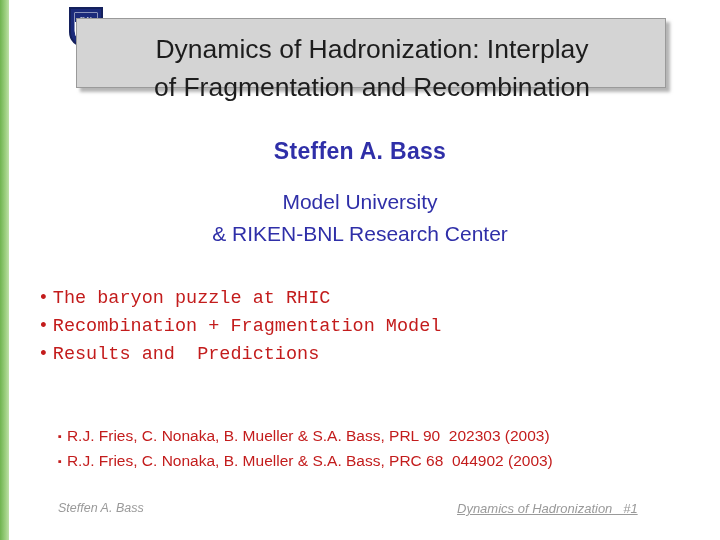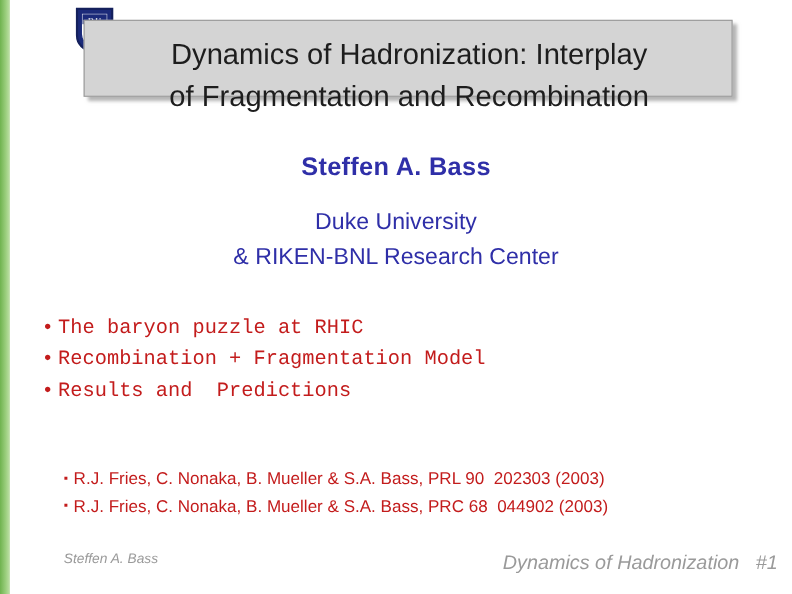--- a/index.html
+++ b/index.html
@@ -131,24 +131,25 @@
     left: 58px;
     top: 501px;
     font-size: 12.5px;
     font-style: italic;
     color: #9a9a9a;
   }
   .footer-right {
     position: absolute;
     left: 457px;
     top: 501px;
-    font-size: 18px;
+    font-size: 13px;
     font-style: italic;
     color: #9a9a9a;
     white-space: pre;
+    text-decoration: underline;
   }
 </style>
 </head>
 <body>
 
 <div class="slide">
 
   <div class="left-bar"></div>
 
   <div class="logo">
@@ -164,21 +165,21 @@
   <div class="title-box">
     <div class="title-text">
       <div>Dynamics of Hadronization:  Interplay</div>
       <div>of Fragmentation and Recombination</div>
     </div>
   </div>
 
   <div class="author">Steffen A. Bass</div>
 
   <div class="affil">
-    <div>Duke University</div>
+    <div>Model University</div>
     <div>&amp; RIKEN-BNL Research Center</div>
   </div>
 
   <div class="bullets">
     <div class="bullet"><span class="dot">•</span><span>The baryon puzzle at RHIC</span></div>
     <div class="bullet"><span class="dot">•</span><span>Recombination + Fragmentation Model</span></div>
     <div class="bullet"><span class="dot">•</span><span>Results and  Predictions</span></div>
   </div>
 
   <div class="refs">

